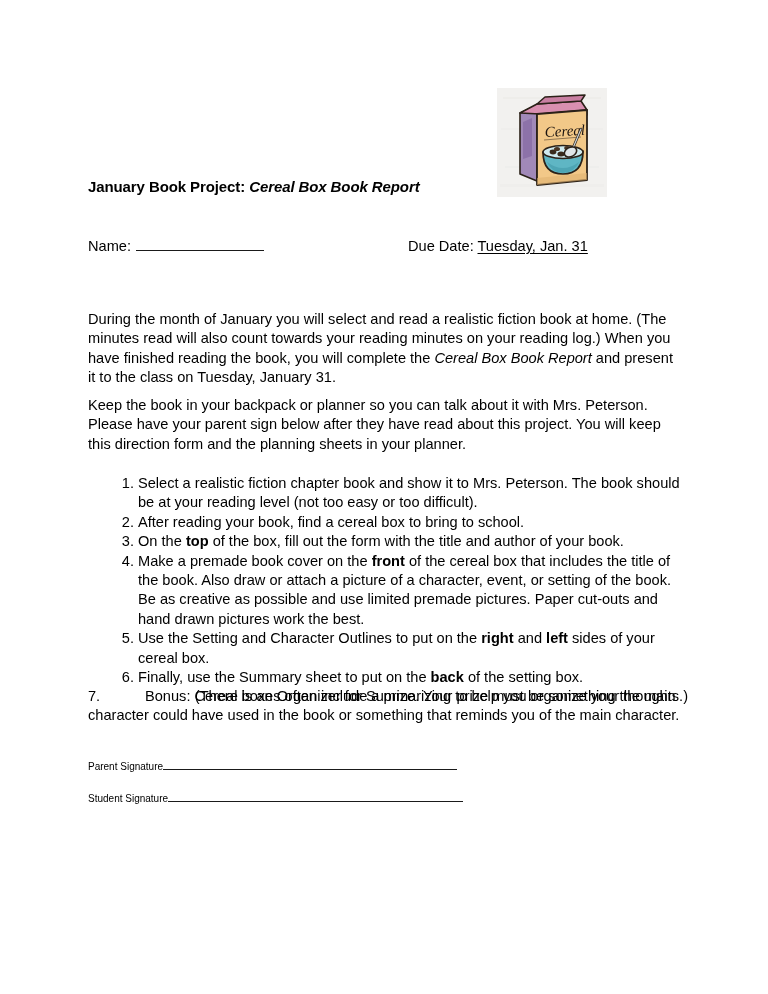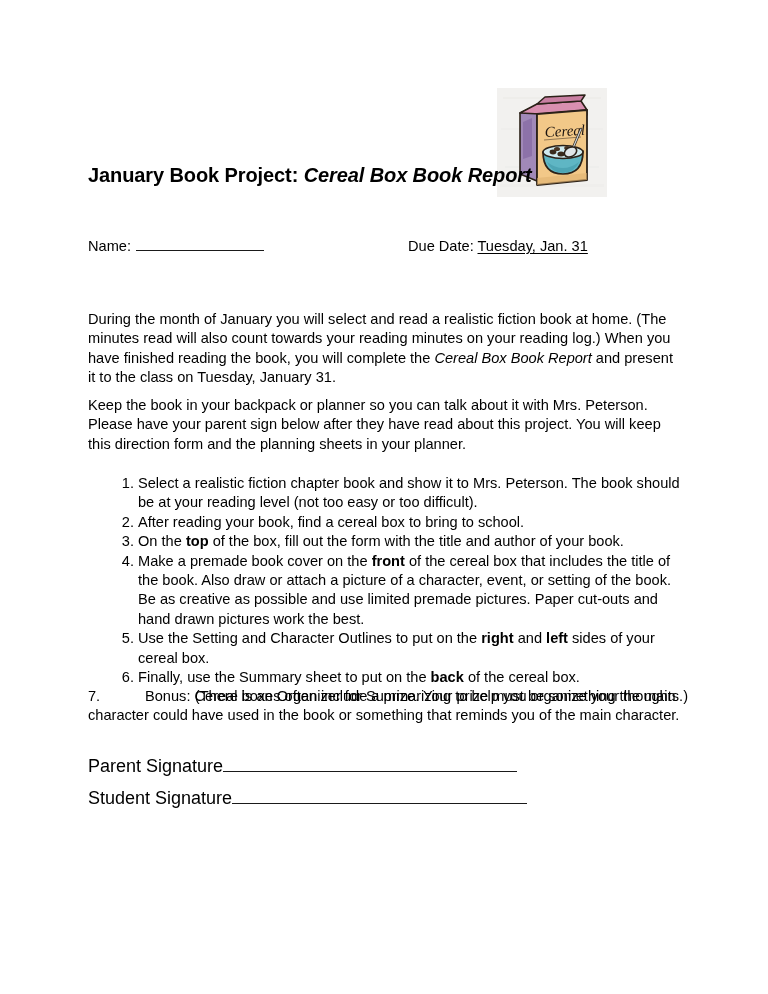--- a/index.html
+++ b/index.html
@@ -34,22 +34,22 @@
     height: 109px;
     background: #f2f1ef;
     overflow: hidden;
   }
   .clipart-frame svg { display: block; }
 
   
   .doc-title {
     position: absolute;
     left: 88px;
-    top: 164px;
-    font-size: 20px;
+    top: 178px;
+    font-size: 15px;
     font-weight: bold;
     letter-spacing: -0.1px;
     white-space: nowrap;
   }
   .doc-title .ital {
     font-style: italic;
   }
 
   
   .name-row {
@@ -131,21 +131,21 @@
   }
   .step7 .num7 {
     display: inline-block;
     width: 57px;
   }
 
   
   .sig {
     position: absolute;
     left: 88px;
-    font-size: 18px;
+    font-size: 10px;
     line-height: 19px;
     white-space: nowrap;
   }
   .sig-parent { top: 757px; }
   .sig-student { top: 789px; }
   .sig .rule {
     display: inline-block;
     border-bottom: 1.3px solid #1a1a1a;
     height: 12px;
   }
@@ -228,21 +228,21 @@
     <li>
       <span class="num">3.</span><span>On the </span><b>top</b><span> of the box, fill out the form with the title and author of your book.</span>
     </li>
     <li>
       <span class="num">4.</span><span>Make a premade book cover on the </span><b>front</b><span> of the cereal box that includes the title of the book.  Also draw or attach a picture of a character, event, or setting of the book.  Be as creative as possible and use limited premade pictures.  Paper cut-outs and hand drawn pictures work the best.</span>
     </li>
     <li>
       <span class="num">5.</span><span>Use the Setting and Character Outlines to put on the </span><b>right</b><span> and </span><b>left</b><span> sides of your cereal box.</span>
     </li>
     <li>
-      <span class="num">6.</span><span>Finally, use the Summary sheet to put on the </span><b>back</b><span> of the cereal box.</span>
+      <span class="num">6.</span><span>Finally, use the Summary sheet to put on the </span><b>back</b><span> of the setting box.</span>
     </li>
     <li class="sub">
       <span>(There is an Organizer for Summarizing to help you organize your thoughts.)</span>
     </li>
   </ol>
 
   <div class="step7">
     <span class="num7">7.</span><span>Bonus: Cereal boxes often include a prize.  Your prize must be something the main character could have used in the book or something that reminds you of the main character.</span>
   </div>
 

